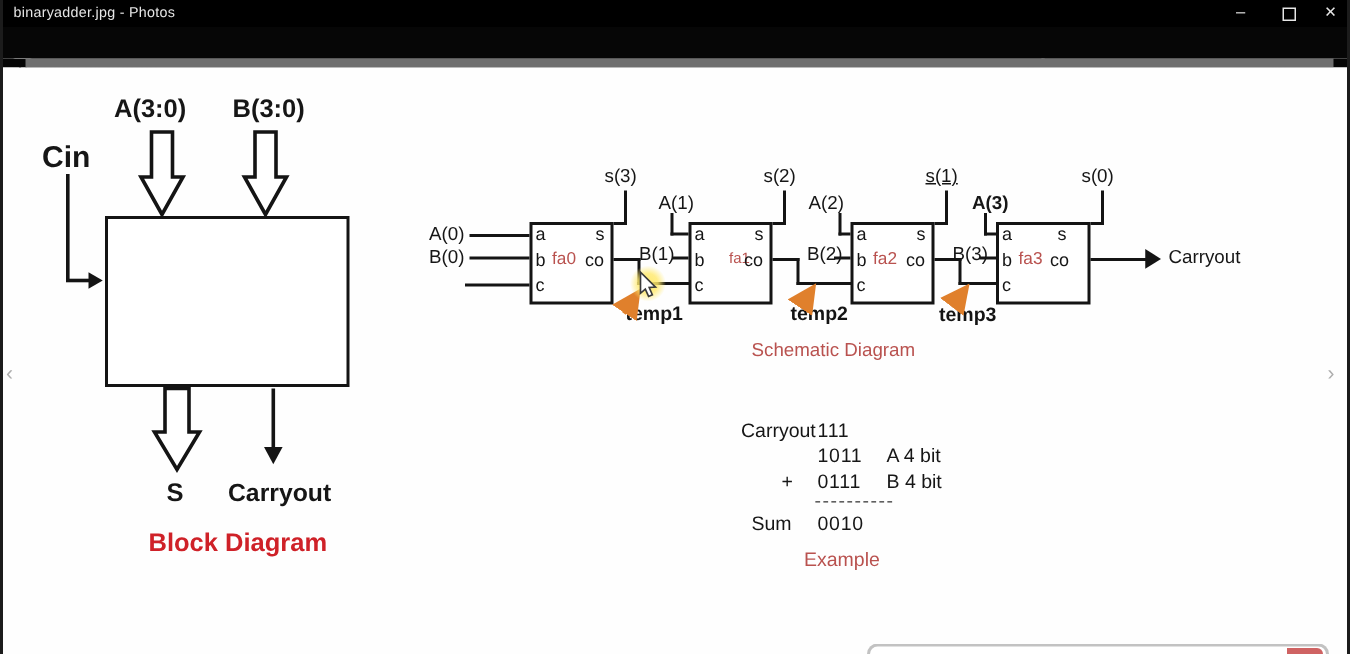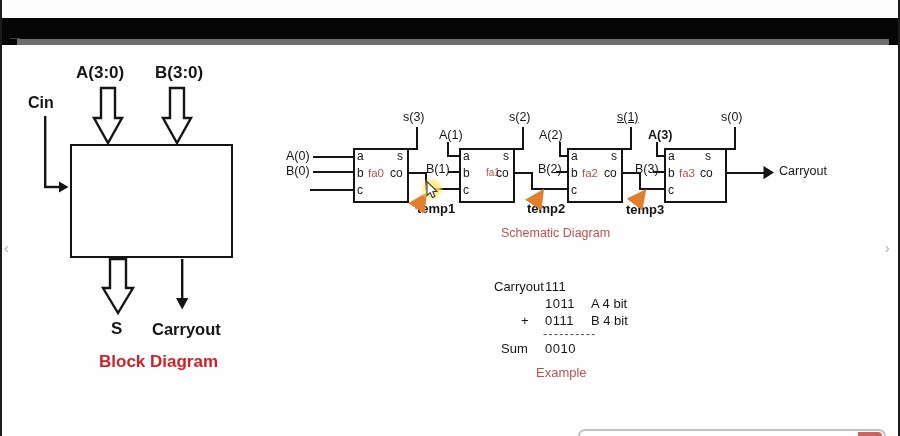--- a/index.html
+++ b/index.html
@@ -38,20 +38,28 @@
           border:2px solid #c2c2c2;border-bottom:none;border-radius:7px 7px 0 0;box-sizing:border-box;}
   .sliver-red{position:absolute;right:2px;top:1px;width:24px;height:8px;background:#cf6363;border-radius:0 4px 0 0;}
   .temp{position:absolute;font-size:13px;font-weight:700;color:#141414;white-space:nowrap;text-align:center;}
   .mono-digits{letter-spacing:.5px;}
 </style>
 </head>
 <body>
 
 <div class="screen">
 
+  <div class="titlebar">
+    <span class="title-text">binaryadder.jpg - Photos</span>
+    <div class="capbtn" style="left:812px;"><span>–</span></div>
+    <div class="capbtn" style="left:844px;">
+      <span class="cap-restore-box"></span>
+    </div>
+    <div class="capbtn" style="left:872px;font-size:10px;"><span>✕</span></div>
+  </div>
 
   <div class="toolbar">
     <div style="position:absolute;left:8px;top:20px;width:14px;height:14px;">
       <svg width="14" height="14" viewBox="0 0 14 14">
         <rect x="0.7" y="0.7" width="12.6" height="12.6" rx="1.5" fill="#f2f2f2"></rect>
         <path d="M2,10.6 L5.3,6.2 L7.6,8.8 L9.4,6.6 L12,10.6 Z" fill="#060606"></path>
       </svg>
     </div>
     <span class="viewall-text">View all photos</span>
 
@@ -93,21 +101,21 @@
   </div>
 
   <div class="strip">
     <div class="strip-thumb"></div>
   </div>
 
   <div class="content"></div>
 
   <span class="lab bd big" style="left:76px;top:63px;">A(3:0)</span>
   <span class="lab bd big" style="left:155px;top:63px;">B(3:0)</span>
-  <span class="lab bd" style="left:28px;top:94px;font-size:16px;">Cin</span>
+  <span class="lab bd" style="left:28px;top:94px;font-size:20px;">Cin</span>
 
   <div class="bd-box"></div>
 
   <span class="lab bd big" style="left:111px;top:319px;">S</span>
   <span class="lab bd" style="left:152px;top:320px;font-size:16.5px;">Carryout</span>
   <span class="lab bd big red-strong" style="left:99px;top:352px;">Block Diagram</span>
 
   <div class="fa-box" style="left:353px;top:148px;"></div>
   <div class="fa-box" style="left:459px;top:148px;"></div>
   <div class="fa-box" style="left:567px;top:148px;"></div>

